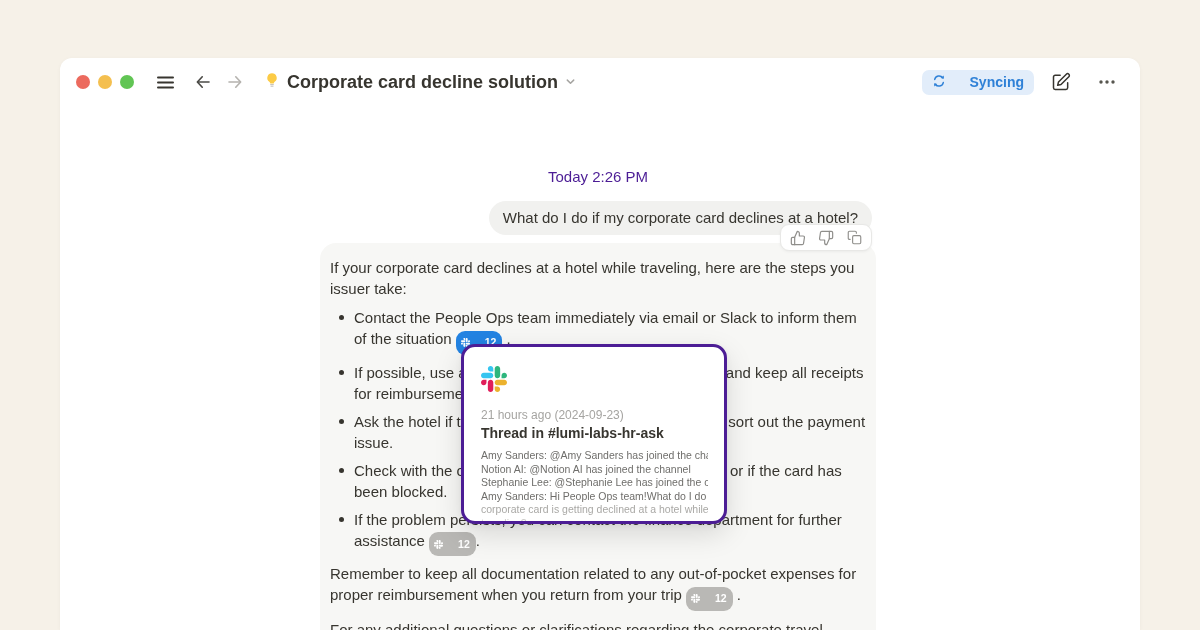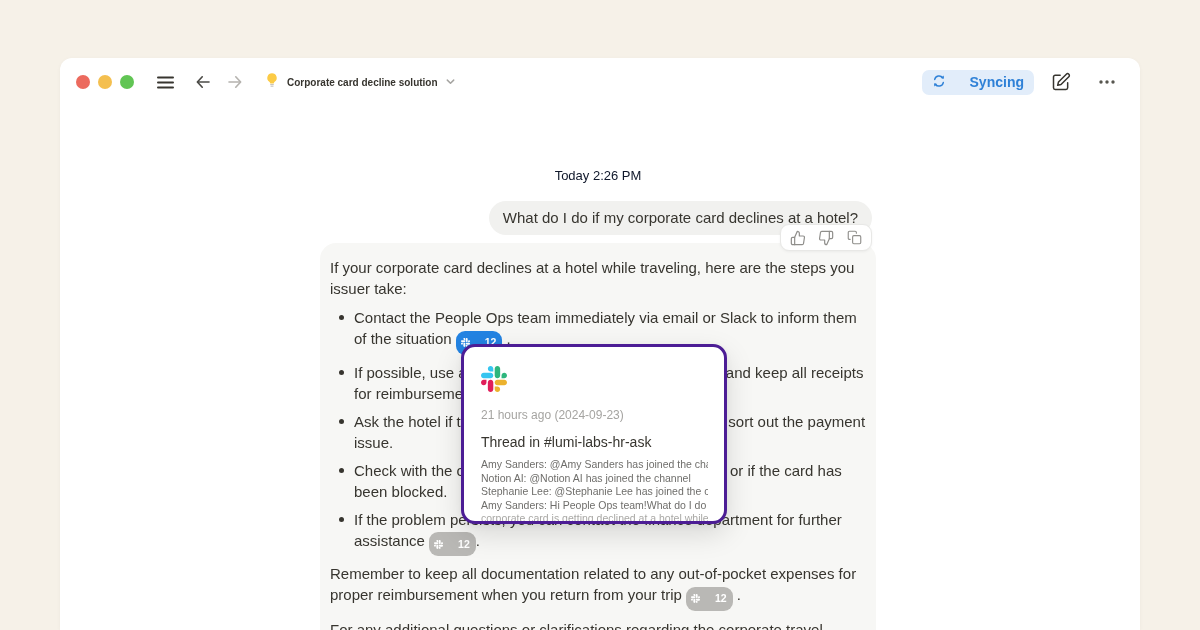--- a/index.html
+++ b/index.html
@@ -16,30 +16,30 @@
     box-shadow:0 1px 4px rgba(0,0,0,0.04);
   }
   
   .topbar { height:48px; display:flex; align-items:center; padding:0 20px 0 16px; }
   .traffic { display:flex; gap:8px; margin-right:18px; }
   .light { width:14px; height:14px; border-radius:50%; }
   .light.red{ background:#EC6A5E; } .light.yellow{ background:#F4BF4F; } .light.green{ background:#61C554; }
   .tb-icon { display:inline-flex; align-items:center; justify-content:center; width:26px; height:26px; border-radius:5px; cursor:pointer; }
   .tb-icon + .tb-icon { margin-left:6px; }
   .title-group { display:flex; align-items:center; gap:7px; margin-left:16px; cursor:pointer; }
-  .page-title { font-size:10px; font-weight:700; color:#37352F; }
+  .page-title { font-size:18px; font-weight:700; color:#37352F; }
   .tb-right { margin-left:auto; display:flex; align-items:center; gap:14px; }
   .syncing {
     display:inline-flex; align-items:center; gap:24px;
     background:#E2EDFA; color:#2F81D7; font-size:14px; font-weight:700;
     padding:4px 10px; border-radius:7px; cursor:pointer;
   }
   
   .content { position:absolute; left:260px; top:110px; width:556px; }
-  .timestamp { text-align:center; font-size:13px; color:#0f172a; height:18px; }
+  .timestamp { text-align:center; font-size:15px; color:#4c1d95; height:18px; }
   .user-row { display:flex; justify-content:flex-end; margin-top:15px; padding-right:4px; }
   .user-bubble {
     background:#F1F1EF; border-radius:17px; padding:7px 14px;
     font-size:15px; color:#37352F; max-width:480px; line-height:20px;
   }
   .reactions {
     position:relative; z-index:3; display:flex; justify-content:flex-end;
     margin:-11px 4px -8px 0; height:27px;
   }
   .reaction-bar {
@@ -69,21 +69,21 @@
   .cite.blue { background:#2383E2; }
   .cite.gray { background:#B9B8B5; }
   
   .popup {
     position:absolute; left:401px; top:286px; width:266px; height:180px;
     background:#FFFFFF; border:3px solid #4c1d95; border-radius:14px;
     box-shadow:0 10px 28px rgba(0,0,0,0.13), 0 2px 6px rgba(0,0,0,0.05);
     padding:19px 16px 10px 17px; z-index:10; overflow:hidden;
   }
   .popup-time { margin-top:12px; font-size:12px; color:#A5A4A1; }
-  .popup-title { margin-top:12px; font-size:14px; font-weight:400; color:#37352F; cursor:pointer; }
+  .popup-title { margin-top:3px; font-size:14px; font-weight:700; color:#37352F; cursor:pointer; }
   .popup-lines { margin-top:8px; }
   .popup-line { font-size:10.5px; line-height:13.5px; color:#6F6E6B; white-space:nowrap; overflow:hidden; }
   .popup-line:nth-child(5) { color:#A9A8A5; }
   .popup-line:nth-child(6) { color:#CCCBC8; }
 </style>
 </head>
 <body>
 
 <div class="window">
 

